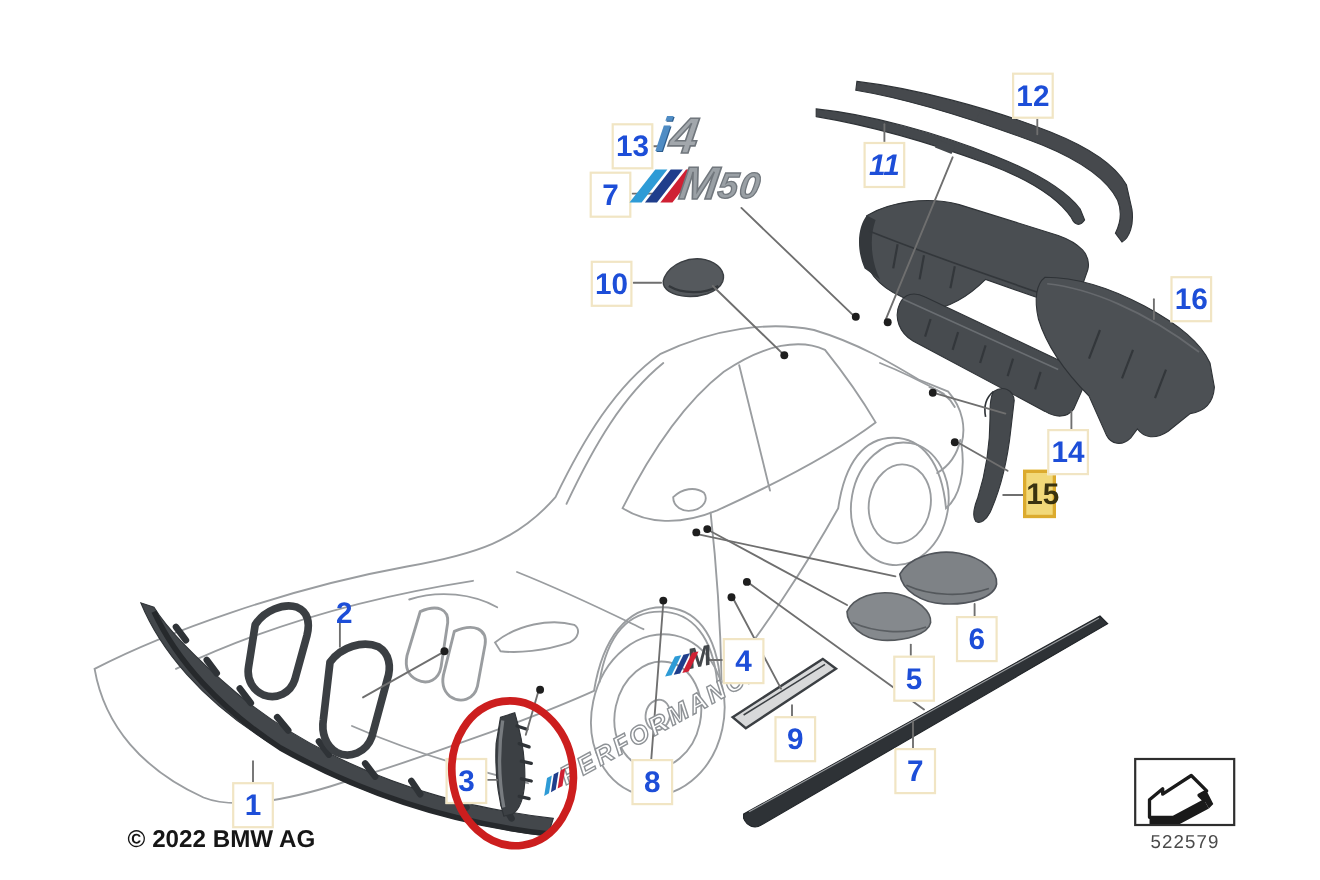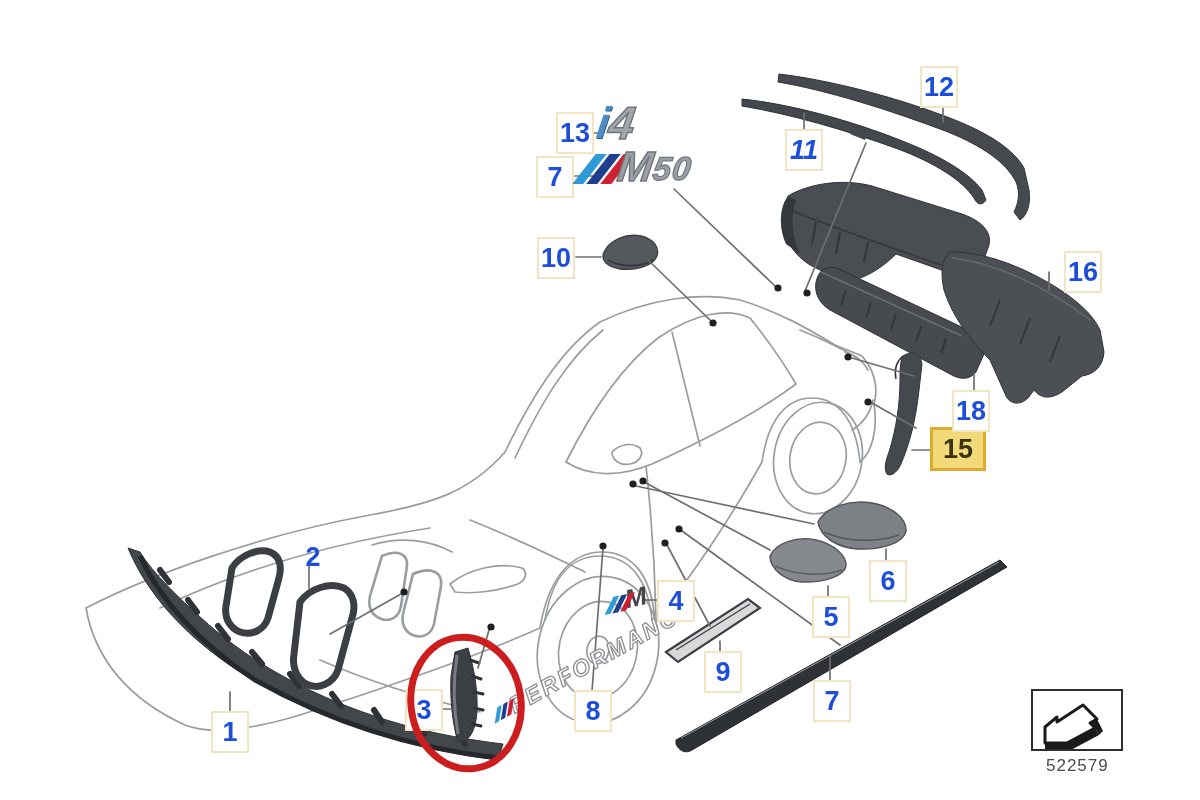--- a/index.html
+++ b/index.html
@@ -5,21 +5,21 @@
   html,body{margin:0;padding:0;background:#ffffff;}
   #stage{position:relative;width:1200px;height:800px;background:#ffffff;overflow:hidden;
          font-family:"Liberation Sans", sans-serif;}
   #linework{position:absolute;left:0;top:0;z-index:1;}
   #overlay{position:absolute;left:0;top:0;z-index:30;pointer-events:none;}
 
   .plabel{position:absolute;z-index:10;width:38px;height:42px;box-sizing:border-box;
           background:#ffffff;border:2px solid #f1e5c4;color:#1d4ed8;
           font-size:27px;font-weight:bold;line-height:38px;text-align:center;}
   .plabel.noborder{border-color:transparent;background:transparent;}
-  .plabel.hl{width:56px;height:44px;background:#f2d979;border:3px solid #dcab2e;
+  .plabel.hl{width:30px;height:44px;background:#f2d979;border:3px solid #dcab2e;
              color:#3a3310;line-height:38px;}
 
   .badge-i4{position:absolute;left:597px;top:103px;z-index:10;font-style:italic;font-weight:bold;
             display:flex;align-items:flex-end;transform:skewX(-8deg);}
   .badge-i4 .i{font-size:44px;line-height:40px;color:#4f8cc4;text-shadow:1px 1px 0 #2d5e8f;}
   .badge-i4 .four{font-size:46px;line-height:40px;color:#a2a7ac;
                   -webkit-text-stroke:1.5px #70767c;letter-spacing:-2px;}
 
   .badge-m50{position:absolute;left:584px;top:150px;z-index:10;display:flex;align-items:flex-end;}
   .m-stripes{display:flex;align-items:flex-end;margin-right:-8px;}
@@ -273,21 +273,21 @@
   <div class="plabel" style="left:813px;top:680px;">7</div>
   <div class="plabel" style="left:574px;top:690px;">8</div>
   <div class="plabel" style="left:704px;top:651px;">9</div>
   <div class="plabel" style="left:537px;top:237px;">10</div>
   <div class="plabel" style="left:785px;top:129px;font-style:italic;">11</div>
   <div class="plabel" style="left:920px;top:66px;">12</div>
   <div class="plabel" style="left:556px;top:112px;">13</div>
   <div class="plabel" style="left:536px;top:156px;">7</div>
   <div class="plabel hl" style="left:930px;top:427px;">15</div>
   <div class="plabel" style="left:1064px;top:231px;margin-top:20px;">16</div>
-  <div class="plabel" style="left:952px;top:390px;">18</div>
+  <div class="plabel" style="left:952px;top:390px;">14</div>
 
   <div class="badge-i4">
     <span class="i">i</span>
       <span class="four">4</span>
   </div>
 
   <div class="badge-m50">
     <span class="m-stripes">
       <i style="background: rgb(46, 155, 214);"></i>
         <i style="background: rgb(31, 62, 140);"></i>
@@ -308,20 +308,21 @@
 
   <div class="decal-perf">
     <span class="m-stripes">
       <i style="background: rgb(46, 155, 214);"></i>
         <i style="background: rgb(31, 62, 140);"></i>
         <i style="background: rgb(207, 32, 51);"></i>
     </span>
     <span class="txt">PERFORMANCE</span>
   </div>
 
+  <div class="copyright">© 2022 BMW AG</div>
   <div class="doc-num">522579</div>
 
   <div class="arrow-box">
     <svg width="88" height="58" viewBox="0 0 88 58">
       <path d="M12,36 L24,26 L24,31 L50,14 L64,28 L57,32 L62,37 L34,52 L12,52 Z" fill="#ffffff" stroke="#1a1a1a" stroke-width="3" stroke-linejoin="round"></path>
       <path d="M12,52 L34,52 L62,37 L66,44 L36,60 L12,60 Z" fill="#1a1a1a"></path>
       <path d="M64,28 L57,32 L62,37 L66,44 L70,40 Z" fill="#1a1a1a"></path>
     </svg>
   </div>
 

